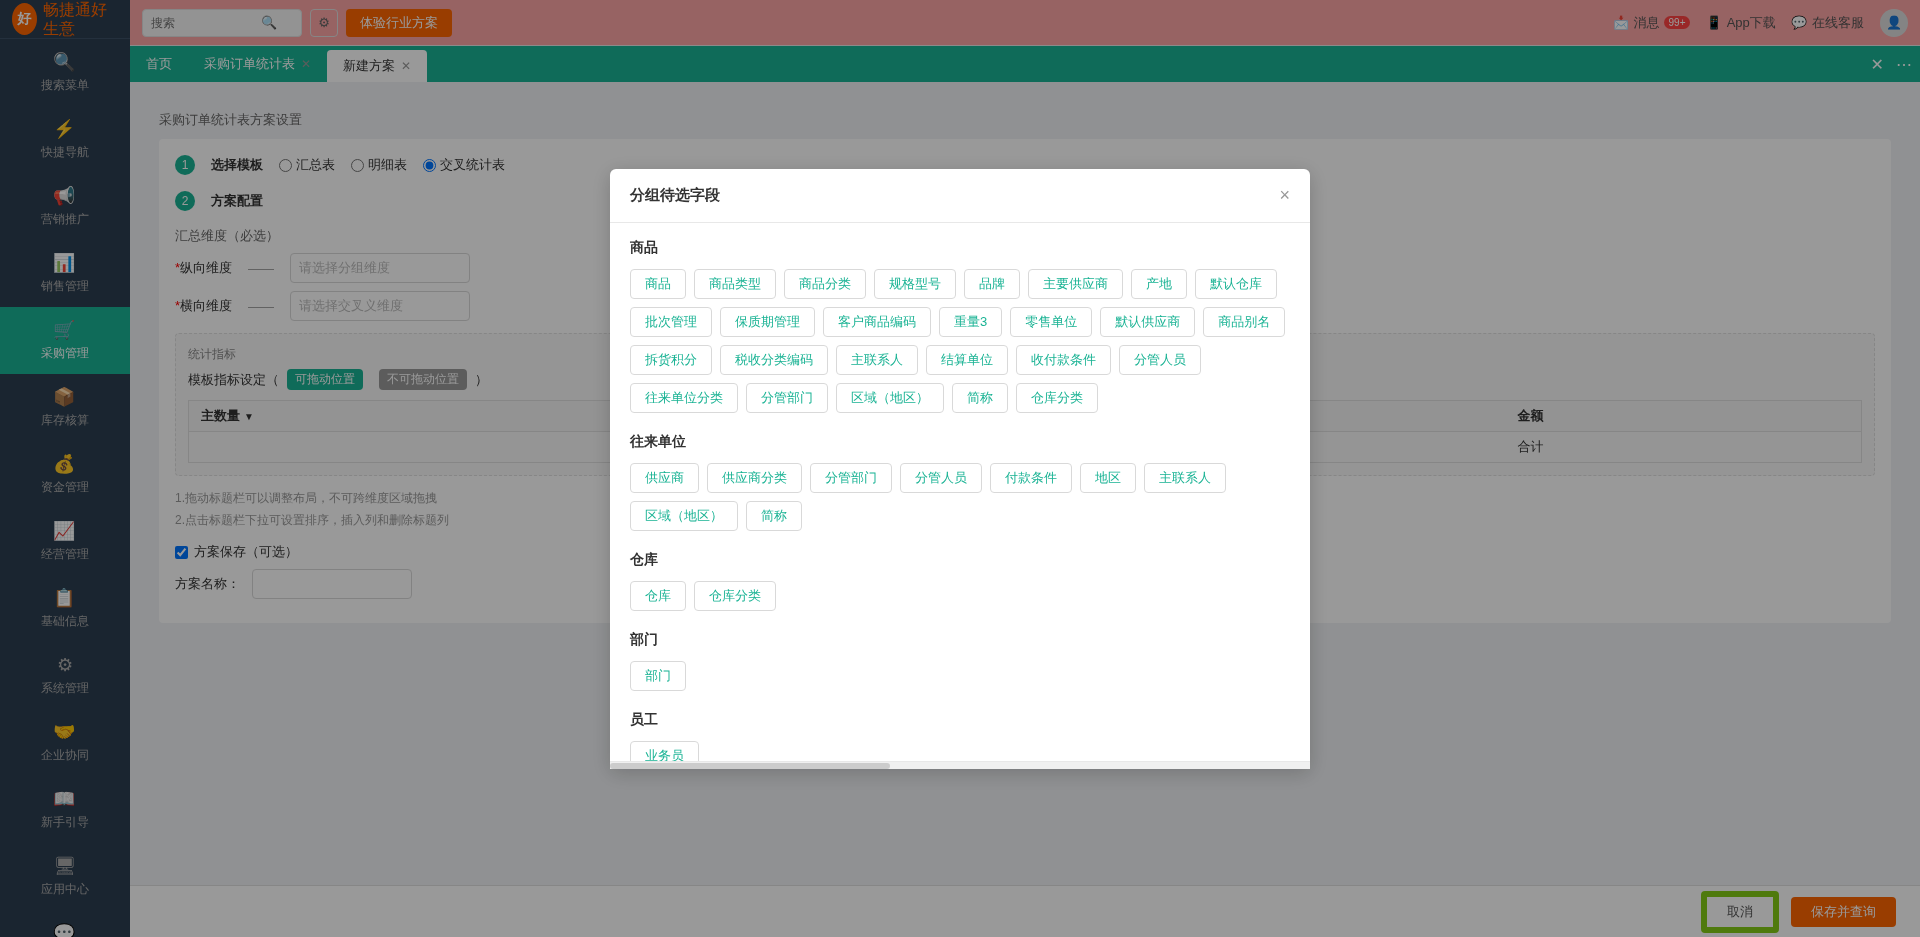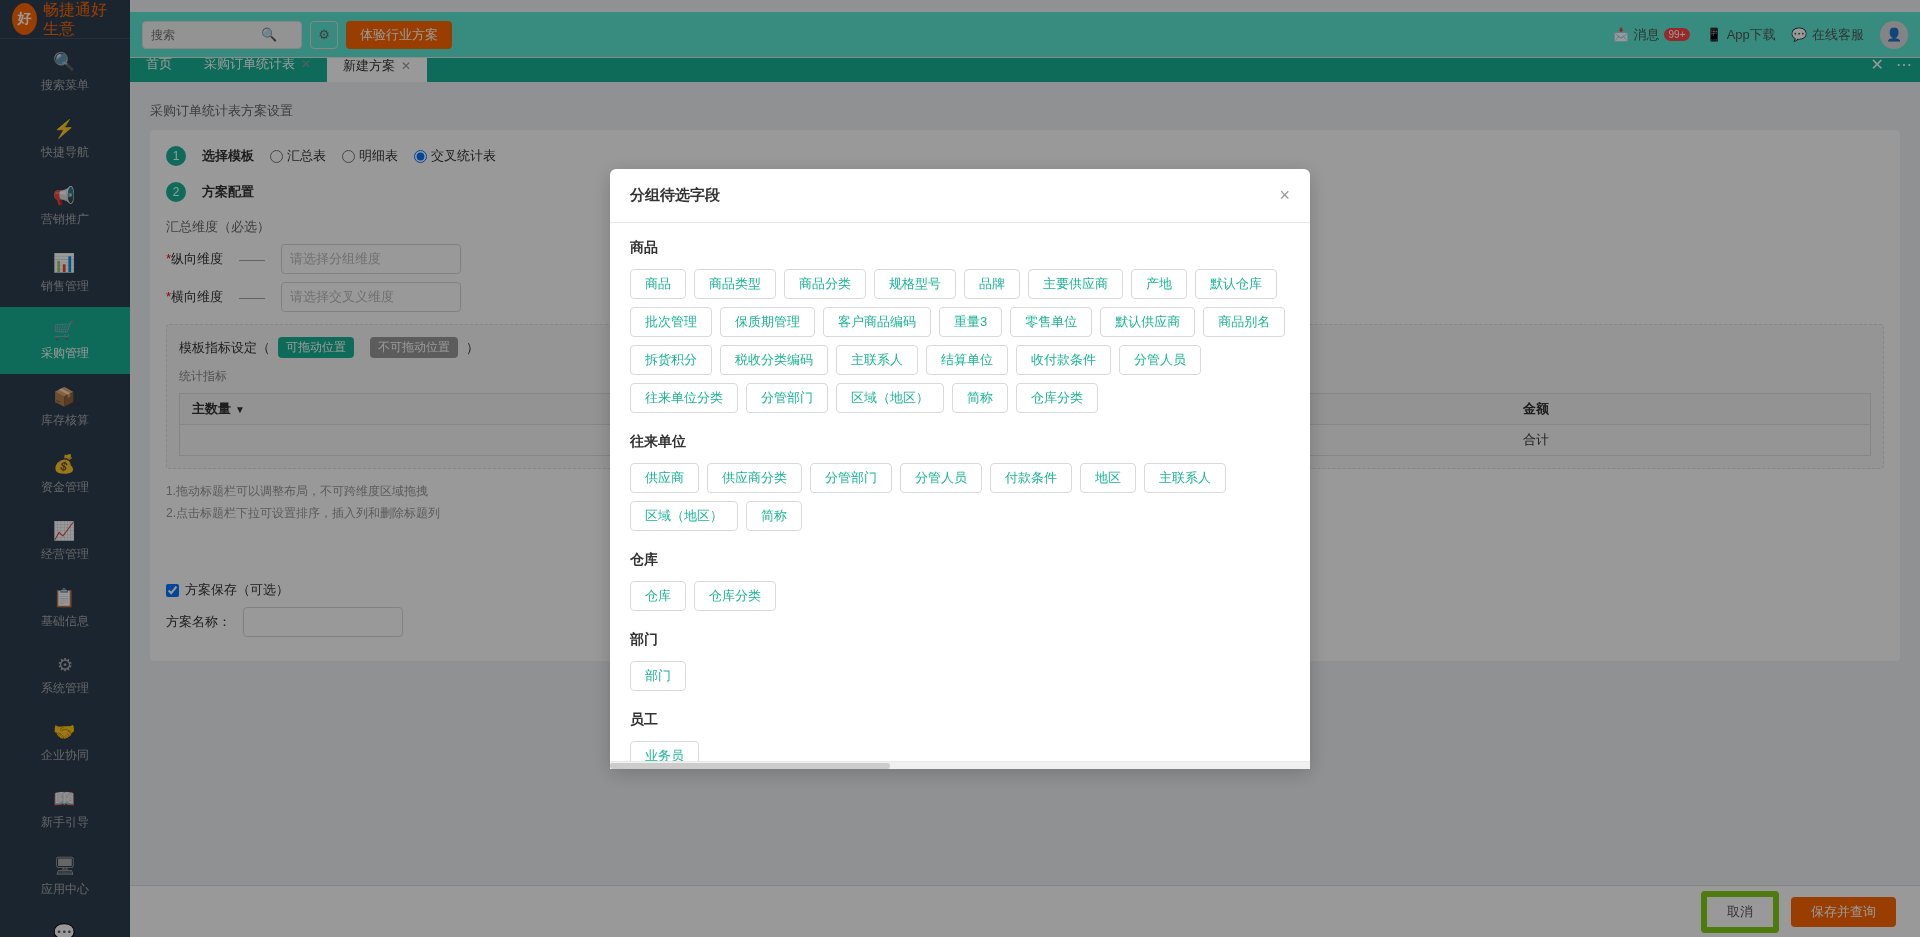--- a/index.html
+++ b/index.html
@@ -1,26 +1,26 @@
 <!DOCTYPE html>
 <html><head>
   <meta charset="utf-8">
   <style>
     * { box-sizing: border-box; margin: 0; padding: 0; }
     body { font-family: 'Microsoft YaHei', Arial, sans-serif; font-size: 13px; background: #f0f2f5; color: #333; overflow: hidden; }
 
     
     .top-header {
       height: 46px;
-      background: #5eead4;
+      background: #fca5a5;
       display: flex;
       align-items: center;
       padding: 0 12px;
       border-bottom: 1px solid #e8e8e8;
-      position: fixed; top: 12px; left: 0; right: 0; z-index: 100;
+      position: fixed; top: 0; left: 0; right: 0; z-index: 100;
     }
     .logo-icon {
       width: 32px; height: 32px; background: #ff6600; border-radius: 50%; display: flex; align-items: center; justify-content: center; color: #fff; font-size: 14px; font-weight: bold; margin-right: 6px;
     }
     .logo-text { font-size: 16px; color: #ff6600; line-height: 1.2; }
     .header-center {
       flex: 1; display: flex; align-items: center; gap: 8px;
     }
     .header-search {
       display: flex; align-items: center; background: #f5f5f5; border: 1px solid #e0e0e0; border-radius: 4px; padding: 0 8px; height: 28px; width: 160px;
@@ -72,21 +72,21 @@
       height: 46px; display: flex; align-items: center; padding: 0 12px; border-bottom: 1px solid #3d5166;
     }
     .sidebar-item {
       display: flex; flex-direction: column; align-items: center; padding: 12px 0; cursor: pointer; color: #aaa; font-size: 12px; gap: 4px; transition: background 0.2s;
     }
     .sidebar-item:hover, .sidebar-item.active { background: #1ab394; color: #fff; }
     .sidebar-item-icon { font-size: 18px; }
 
     
     .main-content {
-      margin-left: 130px; margin-top: 82px; padding: 20px; background: #f0f2f5; min-height: calc(100vh - 82px);
+      margin-left: 130px; margin-top: 82px; padding: 29px; background: #f0f2f5; min-height: calc(100vh - 82px);
     }
     .page-title-bar {
       font-size: 13px; color: #666; margin-bottom: 10px;
     }
     .config-card {
       background: #fff; border-radius: 4px; padding: 16px;
     }
     .step-row {
       display: flex; align-items: center; gap: 16px; margin-bottom: 16px;
     }
@@ -105,21 +105,21 @@
     }
     .template-section { background: #f9f9f9; border: 1px dashed #e0e0e0; border-radius: 4px; padding: 12px; margin-bottom: 12px; }
     .movable-badge { background: #1ab394; color: #fff; border-radius: 4px; padding: 2px 8px; font-size: 12px; }
     .unmovable-badge { background: #999; color: #fff; border-radius: 4px; padding: 2px 8px; font-size: 12px; }
     .stats-table { width: 100%; border-collapse: collapse; margin-top: 8px; }
     .stats-table th, .stats-table td { border: 1px solid #e0e0e0; padding: 6px 12px; text-align: center; font-size: 13px; }
     .stats-table th { background: #f5f5f5; }
     .stat-dropdown { display: flex; align-items: center; gap: 4px; }
     .tip-text { color: #999; font-size: 12px; line-height: 1.8; }
     .save-option { display: flex; align-items: center; gap: 8px; margin-top: 12px; }
-    .checkbox-item { display: flex; align-items: center; gap: 6px; cursor: pointer; margin-top: 45px; }
+    .checkbox-item { display: flex; align-items: center; gap: 6px; cursor: pointer; }
     .plan-name-input { border: 1px solid #d9d9d9; border-radius: 4px; padding: 4px 8px; height: 30px; width: 160px; font-size: 13px; }
 
     
     .page-footer {
       position: fixed; bottom: 0; left: 130px; right: 0; height: 52px;
       background: #fff; border-top: 1px solid #e0e0e0; display: flex; align-items: center; justify-content: flex-end; padding: 0 24px; gap: 12px; z-index: 99;
     }
     .cancel-btn { border: 6px solid #84cc16; background: #fff; color: #555; border-radius: 4px; padding: 6px 20px; cursor: pointer; font-size: 13px; }
     .save-query-btn { background: #ff6600; color: #fff; border: none; border-radius: 4px; padding: 6px 20px; cursor: pointer; font-size: 13px; }
 
@@ -312,28 +312,28 @@
       <div class="form-row">
         <span><span class="required-star">*</span>横向维度</span>
         <span style="color:#999;margin:0 4px;">——</span>
         <div class="select-box">
           <span style="color:#bbb;">请选择交叉义维度</span>
         </div>
       </div>
     </div>
 
     <div class="template-section">
+      <div style="font-size:12px;color:#888;margin-bottom:6px;">统计指标</div>
       <div style="display:flex;align-items:center;gap:8px;margin-bottom:10px;">
         <span>模板指标设定（</span>
         <span class="movable-badge">可拖动位置</span>
         <span>  </span>
         <span class="unmovable-badge">不可拖动位置</span>
         <span>）</span>
       </div>
-      <div style="font-size:12px;color:#888;margin-bottom:6px;">统计指标</div>
       <table class="stats-table">
         <thead>
           <tr>
             <th>
               <div class="stat-dropdown">主数量 <span style="font-size:10px;">▼</span></div>
             </th>
             <th>金额</th>
           </tr>
         </thead>
         <tbody>

